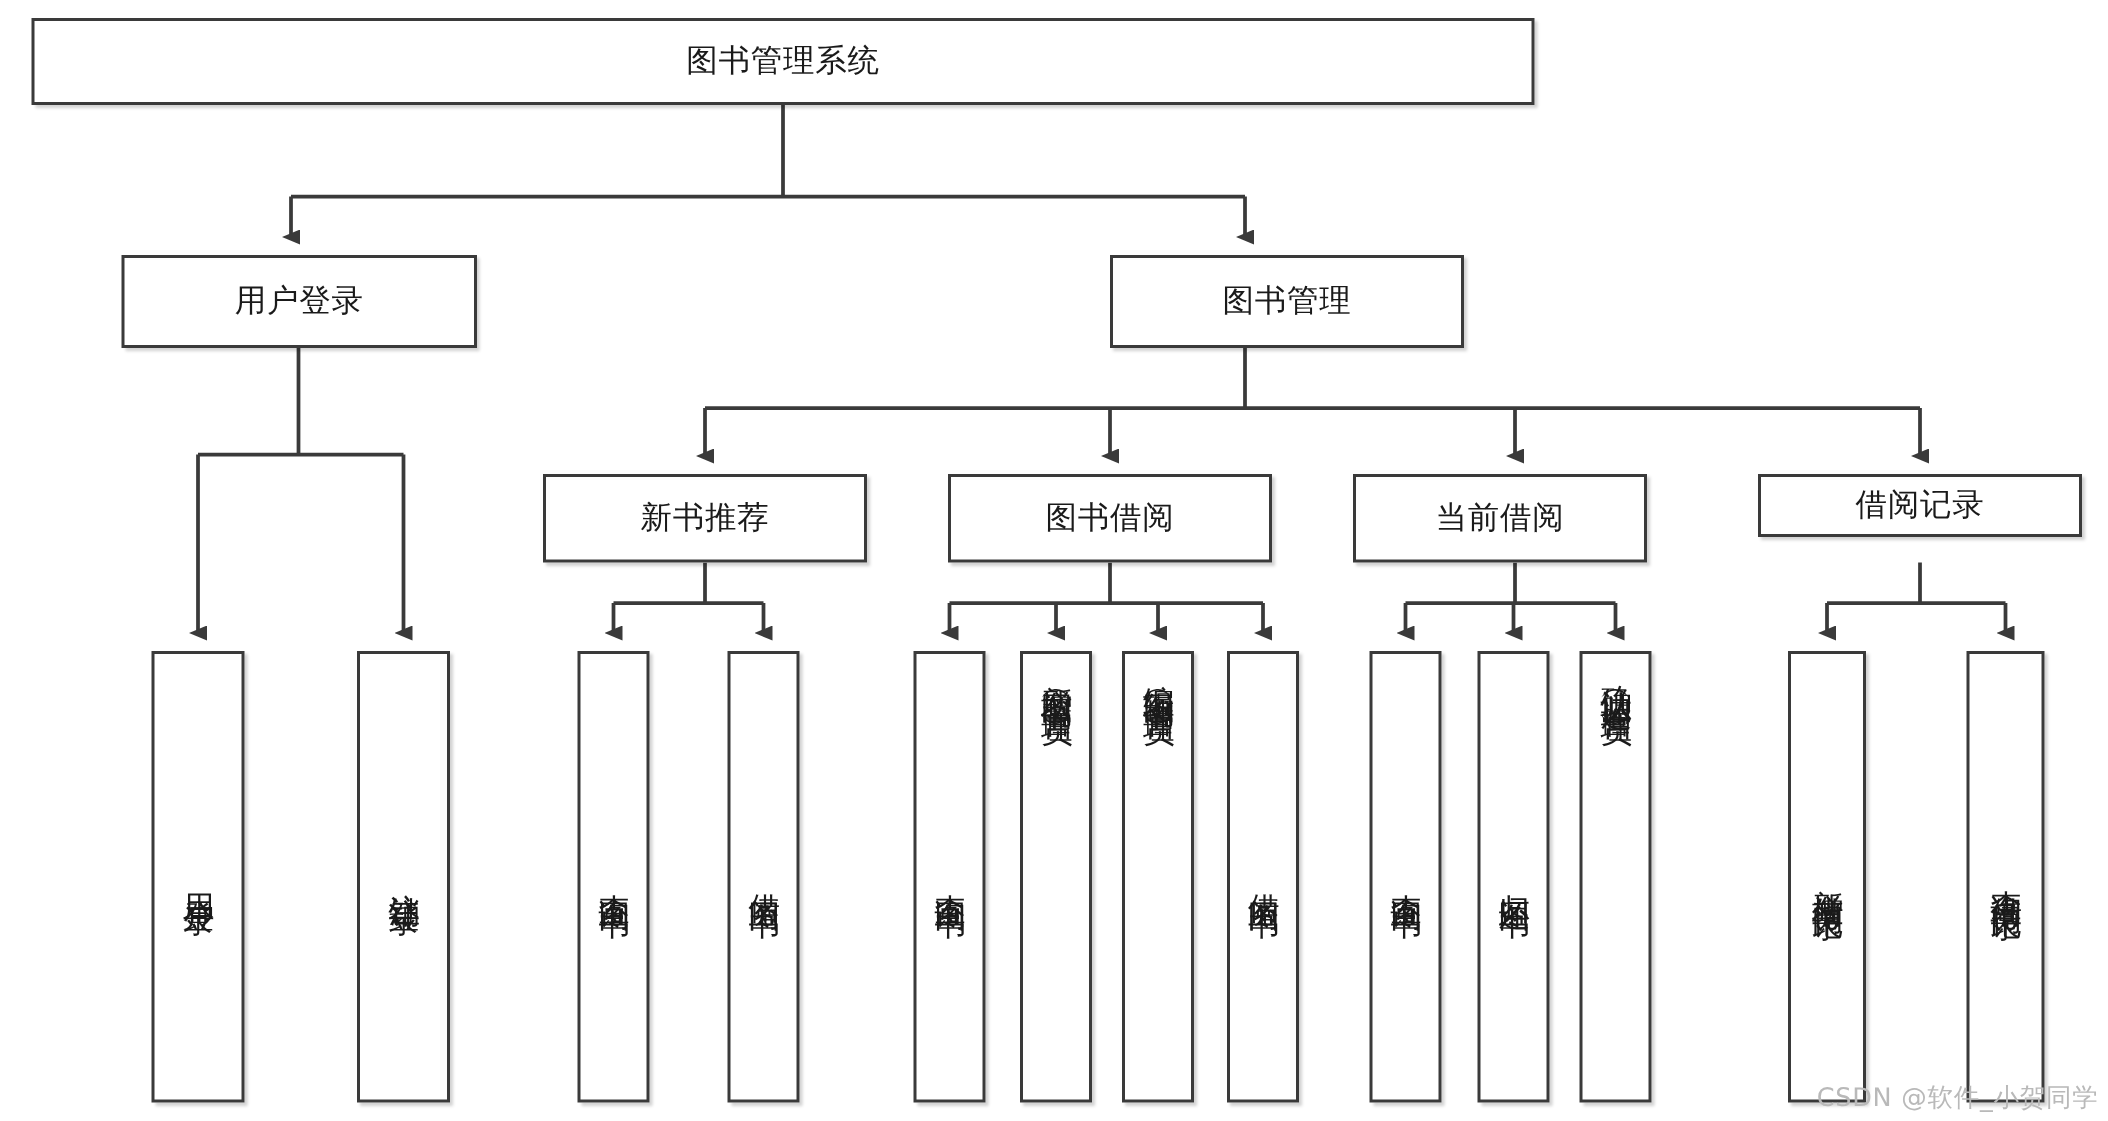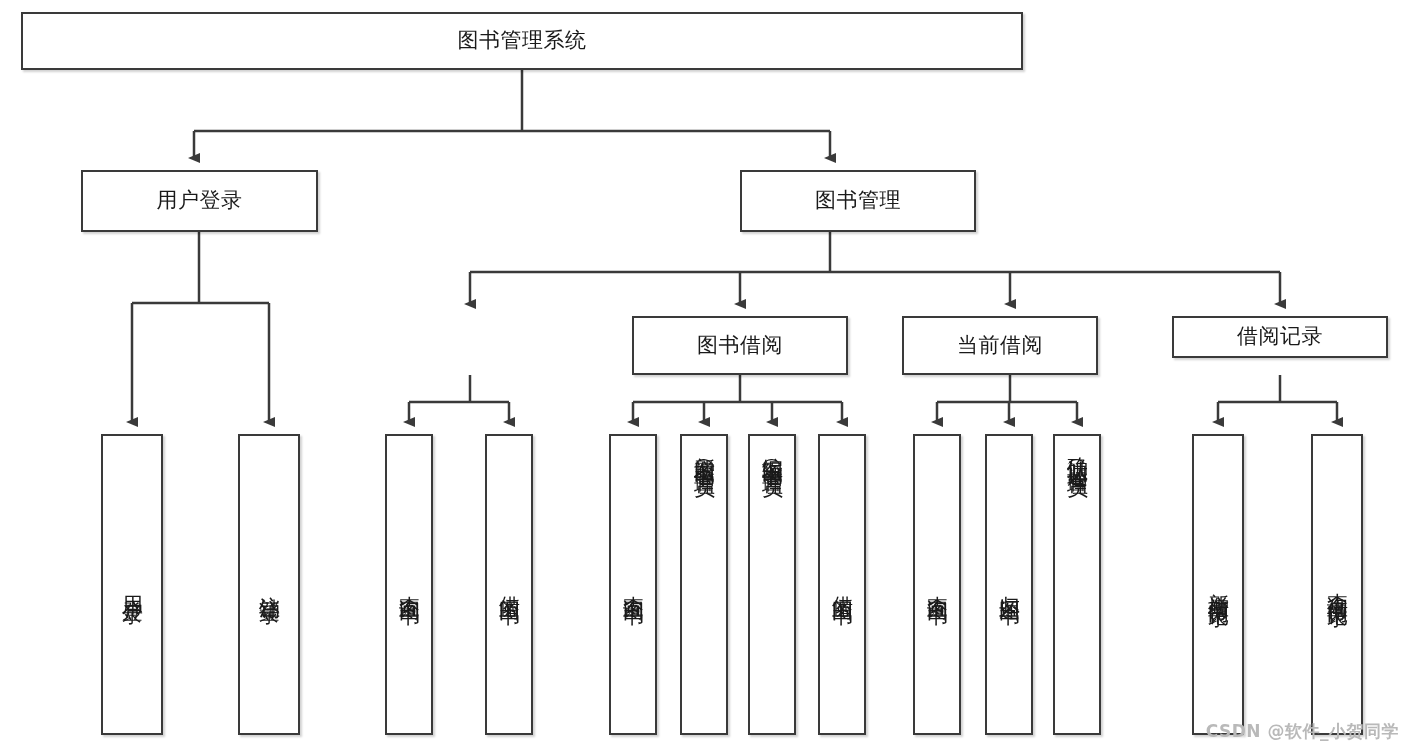--- a/index.html
+++ b/index.html
@@ -63,21 +63,20 @@
   }
   .watermark {
     position: absolute;
     right: 6px;
     bottom: 4px;
     font-size: 17px;
     color: #b9b9b9;
     white-space: nowrap;
     letter-spacing: 0.5px;
     pointer-events: none;
-    font-weight: bold;
   }
 </style>
 </head>
 <body>
 
 <div id="diagram-root">
 
   <svg class="diagram-canvas" viewBox="0 0 1405 747" aria-hidden="true">
     <defs>
       <marker id="arrowhead" markerWidth="12" markerHeight="12" refX="5" refY="6" orient="auto" markerUnits="userSpaceOnUse">
@@ -132,20 +131,23 @@
     <span class="node-label">图书管理系统</span>
   </div>
 
   <div class="node-box" id="node-l2-0" style="left: 81px; top: 170px; width: 237px; height: 62px;">
     <span class="node-label">用户登录</span>
   </div>
   <div class="node-box" id="node-l2-1" style="left: 712px; top: 170px; width: 236px; height: 62px; margin-left: 28px;">
     <span class="node-label">图书管理</span>
   </div>
 
+  <div class="node-box" id="node-l3-0" style="left: 362px; top: 316px; width: 216px; height: 59px;">
+    <span class="node-label">新书推荐</span>
+  </div>
   <div class="node-box" id="node-l3-1" style="left: 632px; top: 316px; width: 216px; height: 59px;">
     <span class="node-label">图书借阅</span>
   </div>
   <div class="node-box" id="node-l3-2" style="left: 902px; top: 316px; width: 196px; height: 59px;">
     <span class="node-label">当前借阅</span>
   </div>
   <div class="node-box" id="node-l3-3" style="left: 1172px; top: 316px; width: 216px; height: 42px;">
     <span class="node-label">借阅记录</span>
   </div>
 

